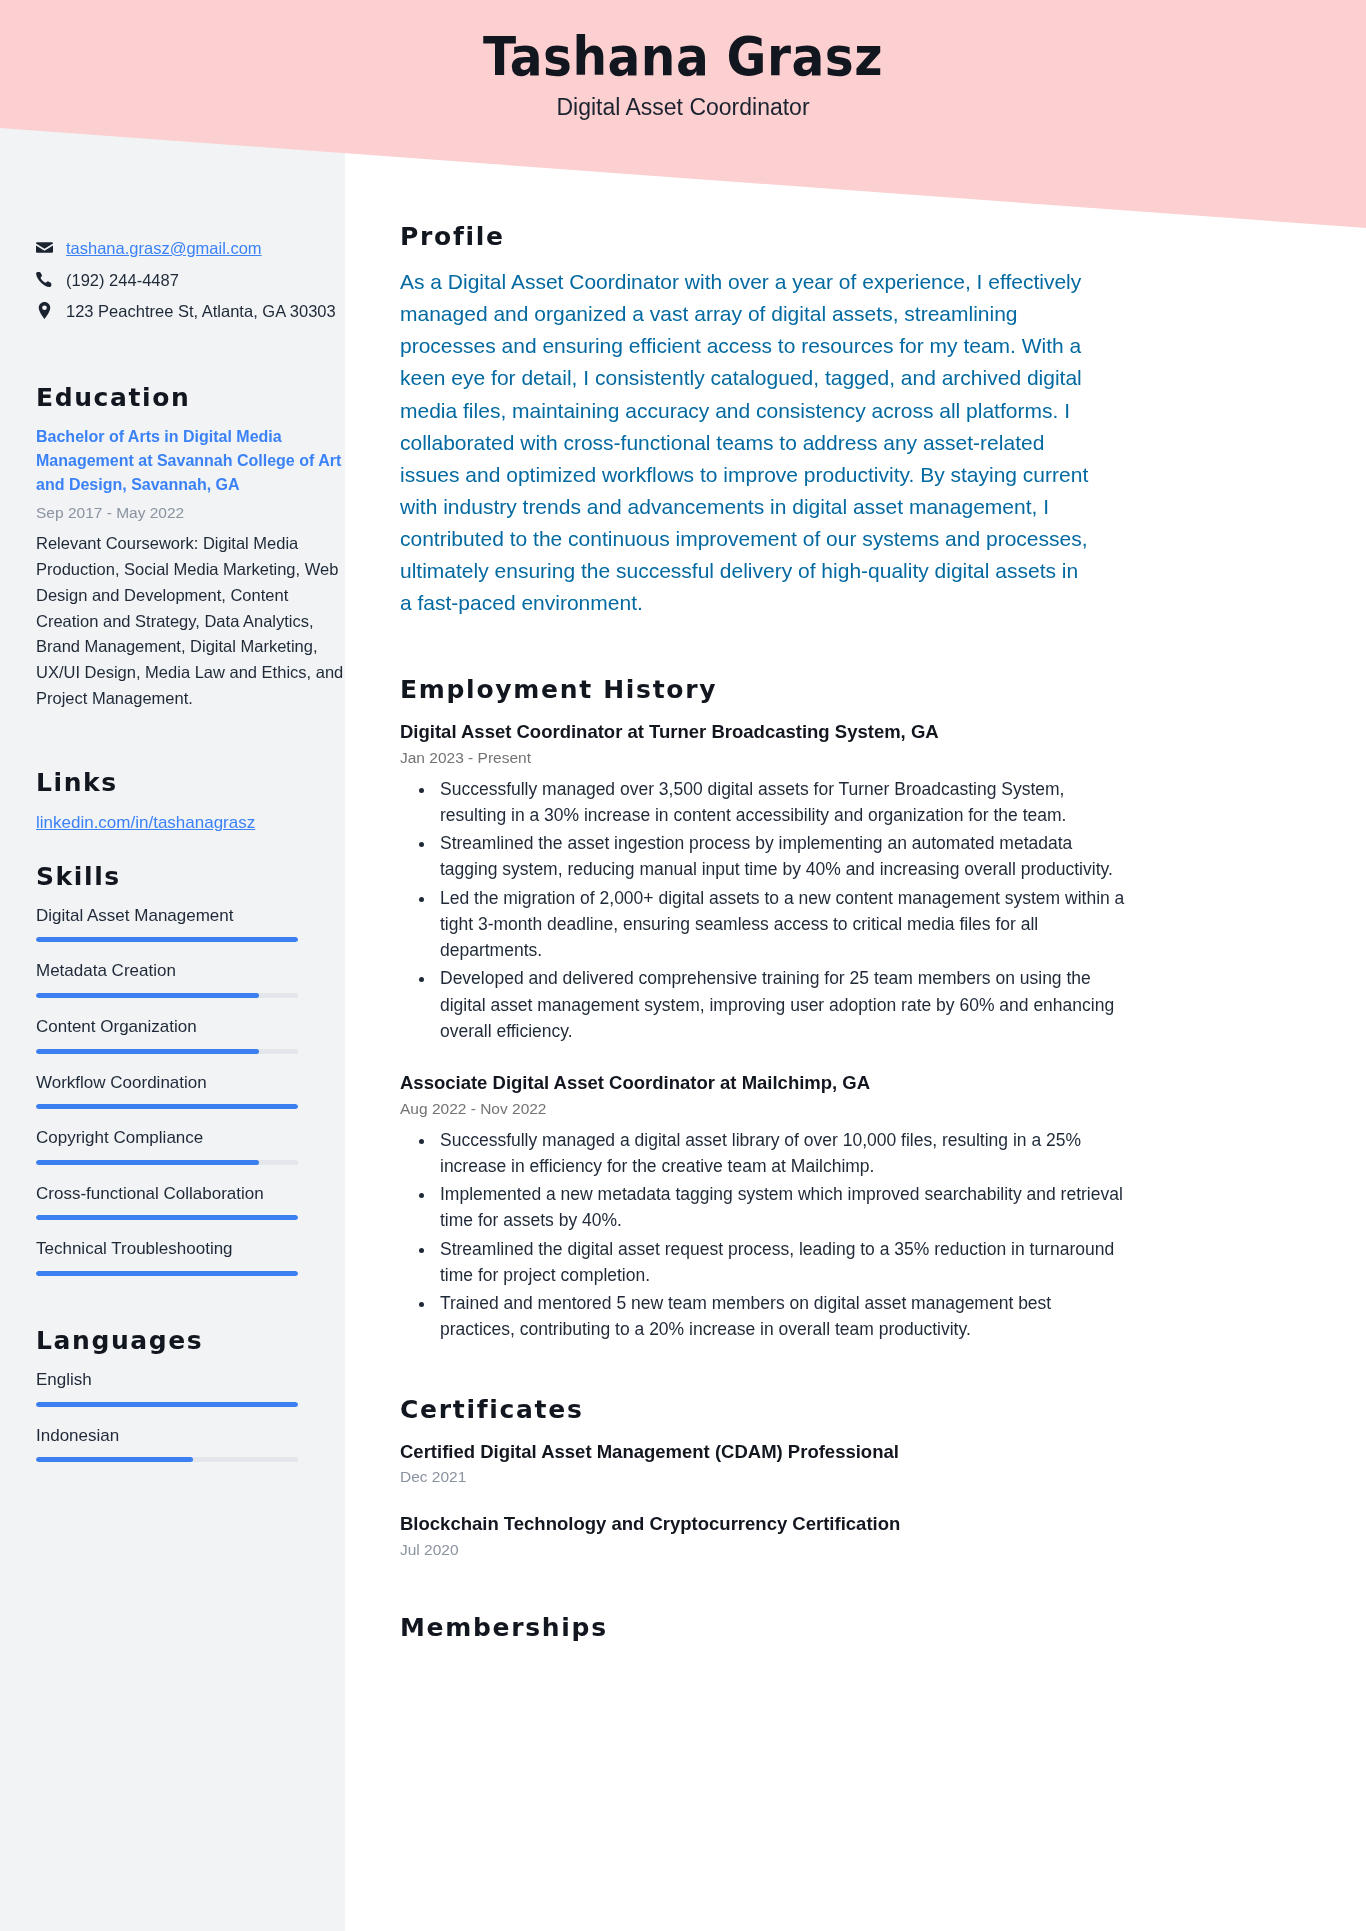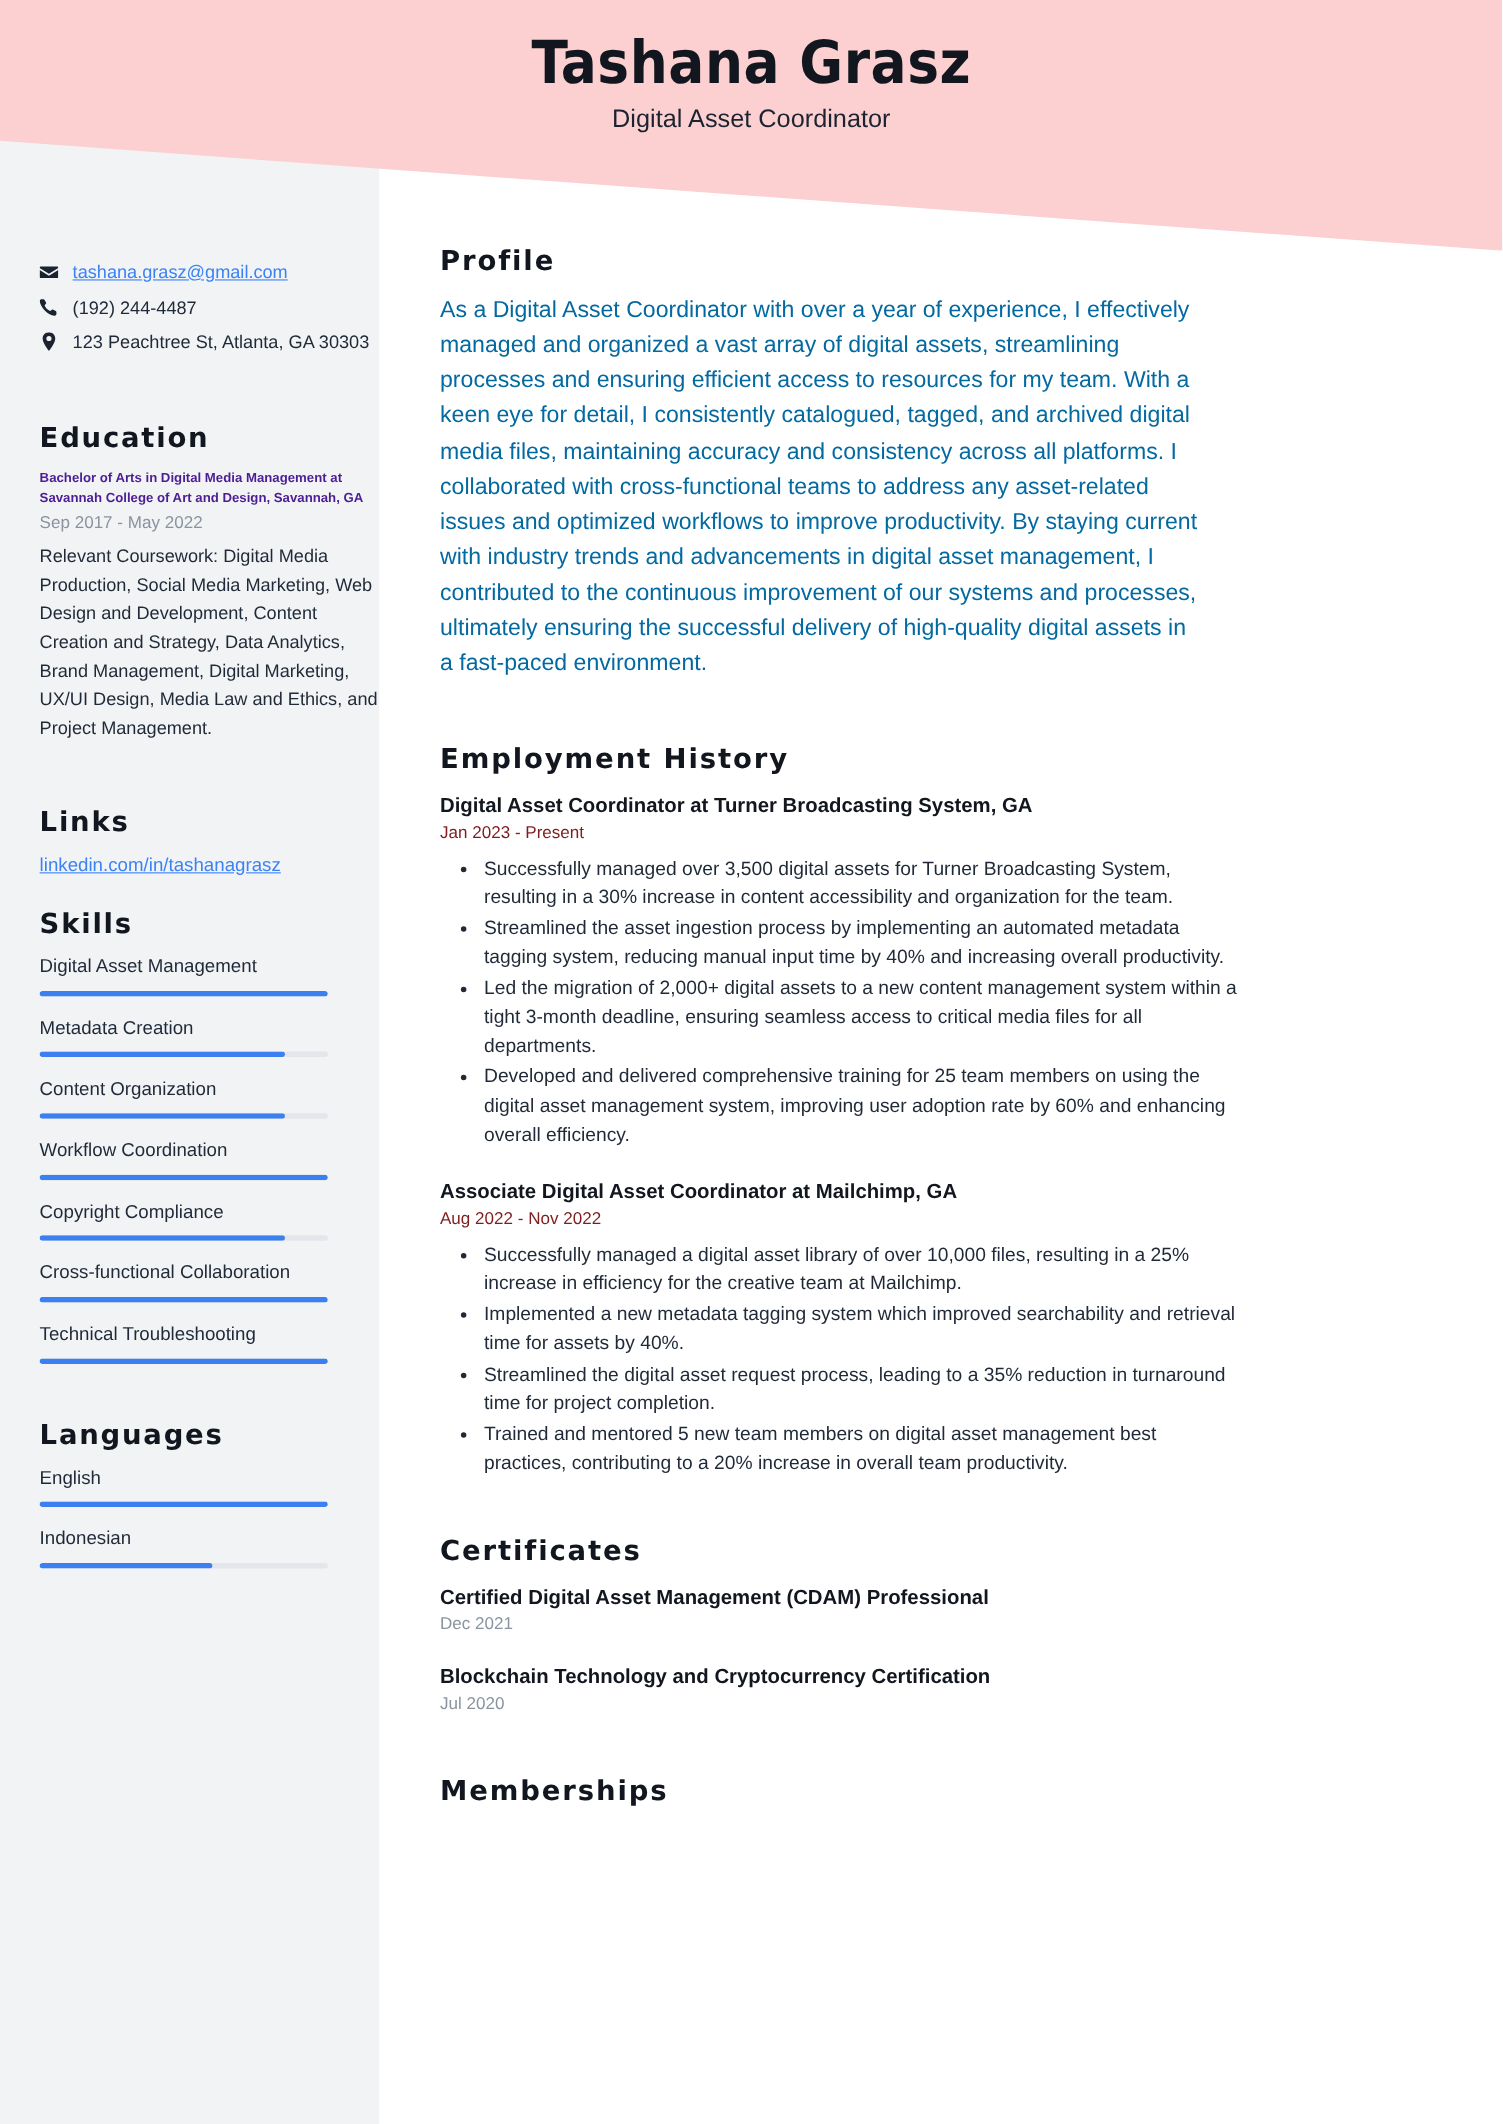--- a/index.html
+++ b/index.html
@@ -124,23 +124,23 @@
     color: #12161f;
     margin: 0 0 12px 0;
     line-height: 1.2;
   }
   .section-gap-edu { margin-top: 58px; }
   .section-gap-links { margin-top: 56px; }
   .section-gap-skills { margin-top: 26px; }
   .section-gap-langs { margin-top: 50px; }
 
   .edu-degree {
-    font-size: 12px;
-    font-weight: 700;
-    color: #4c1d95;
+    font-size: 16px;
+    font-weight: 700;
+    color: #3b82f6;
     line-height: 1.52;
     margin: 0;
   }
   .edu-dates {
     font-size: 15.5px;
     color: #8a93a0;
     line-height: 1.5;
     margin-top: 3px;
   }
   .edu-desc {
@@ -217,21 +217,21 @@
   .job { margin-bottom: 26px; }
   .job-role {
     font-size: 18.5px;
     font-weight: 700;
     color: #12161f;
     line-height: 1.4;
     margin: 0;
   }
   .job-dates {
     font-size: 15.5px;
-    color: #7f1d1d;
+    color: #737373;
     line-height: 1.45;
     margin-top: 2px;
     margin-bottom: 6px;
   }
   ul.bullets {
     margin: 0;
     padding-left: 36px;
     width: 690px;
   }
   ul.bullets li {

